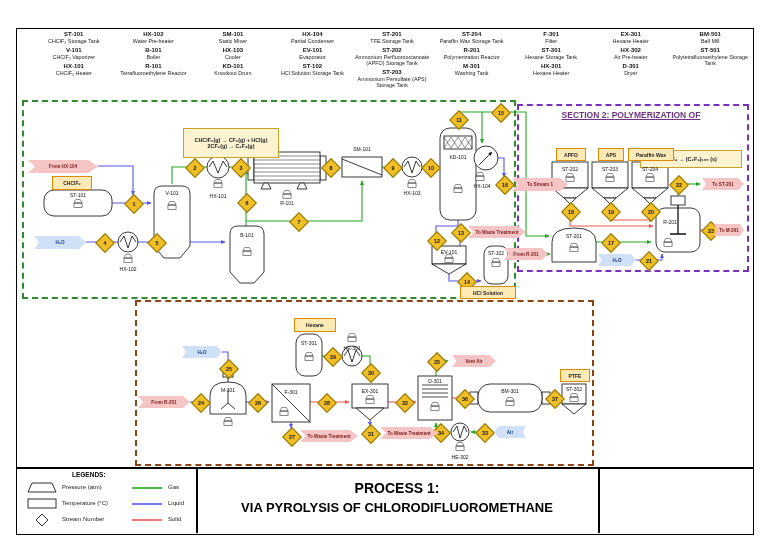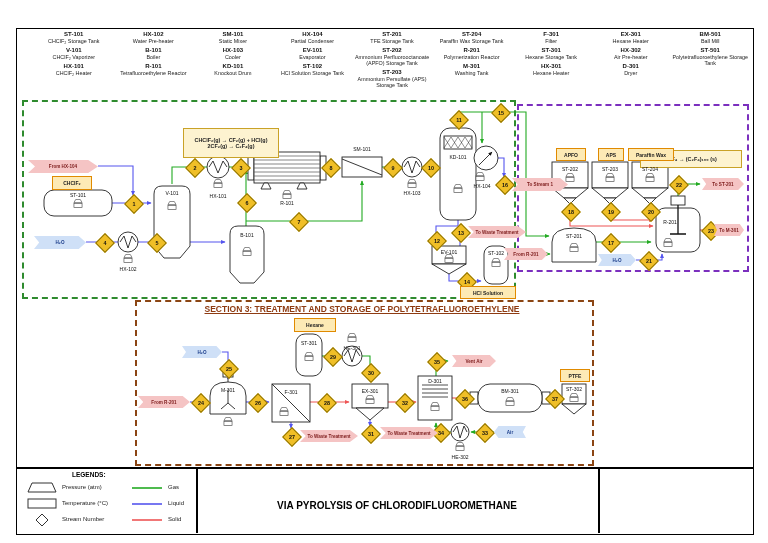--- a/index.html
+++ b/index.html
@@ -25,21 +25,21 @@
   .io.blue{background:#cfe0f7;color:#1a3c8a;}
   .io.r{clip-path:polygon(0% 0%,86% 0%,100% 50%,86% 100%,0% 100%,10% 50%);}
   .io.l{clip-path:polygon(14% 0%,100% 0%,90% 50%,100% 100%,14% 100%,0% 50%);}
   .chem{position:absolute;background:#fdeab5;border:1px solid #e08a00;z-index:6;font-size:5px;font-weight:bold;color:#222;display:flex;align-items:center;justify-content:center;white-space:nowrap;}
   .ulab{position:absolute;width:40px;font-size:5px;color:#111;text-align:center;z-index:6;white-space:nowrap;}
   svg{position:absolute;left:0;top:0;z-index:2;}
   
   .leg-title{position:absolute;font-size:6.5px;font-weight:bold;z-index:4;}
   .leg-label{position:absolute;font-size:6px;color:#222;z-index:4;white-space:nowrap;}
   .tb-line1{position:absolute;left:196px;top:480px;width:402px;text-align:center;font-size:14px;font-weight:bold;z-index:4;}
-  .tb-line2{position:absolute;left:196px;top:500px;width:402px;text-align:center;font-size:10px;font-weight:bold;z-index:4;}
+  .tb-line2{position:absolute;left:196px;top:500px;width:402px;text-align:center;font-size:13px;font-weight:bold;z-index:4;}
 </style>
 </head>
 <body>
 
 <div id="page">
 
   <div class="frame" style="left:16px;top:28px;width:736px;height:505px;"></div>
   <div class="hline" style="left:16px;top:467px;width:737px;"></div>
   <div class="vline" style="left:196px;top:467px;height:66px;"></div>
   <div class="vline" style="left:598px;top:467px;height:66px;"></div>
@@ -166,21 +166,21 @@
           <div class="eq-id">ST-501</div>
           <div class="eq-name">Polytetrafluoroethylene Storage Tank</div>
         </div>
       </div>
     </div>
 
   <div class="secbox" style="left:22px;top:100px;width:490px;height:195px;border-color:#2e8b2e;"></div>
   <div class="secbox" style="left:517px;top:104px;width:228px;height:164px;border-color:#7b2fbe;"></div>
   <div class="secbox" style="left:135px;top:300px;width:455px;height:162px;border-color:#8b4513;"></div>
 
-  <div class="stitle" style="left:150px;top:304px;width:424px;color:#8e3b12;">SECTION 3: TREATMENT AND STORAGE OF POLYTETRAFLUOROETHYLENE</div>
+  <div class="stitle" style="left:520px;top:110px;width:222px;color:#6c3483;">SECTION 2: POLYMERIZATION OF</div>
 
   <div class="rxn" style="left:183px;top:128px;width:94px;height:28px;">
     <span>CHClF₂(g) → CF₂(g) + HCl(g)</span>
     <span>2CF₂(g) → C₂F₄(g)</span>
   </div>
   <div class="rxn" style="left:640px;top:150px;width:100px;height:16px;">
     <span>C₂F₄ → (C₂F₄)₁₀₀ (s)</span>
   </div>
 
   <svg width="768" height="543">
@@ -399,20 +399,21 @@
   </svg>
 
   <div class="leg-title" style="left:72px;top:471px;">LEGENDS:</div>
   <div class="leg-label" style="left:62px;top:484px;">Pressure (atm)</div>
   <div class="leg-label" style="left:62px;top:500px;">Temperature (°C)</div>
   <div class="leg-label" style="left:62px;top:516px;">Stream Number</div>
   <div class="leg-label" style="left:168px;top:484px;">Gas</div>
   <div class="leg-label" style="left:168px;top:500px;">Liquid</div>
   <div class="leg-label" style="left:168px;top:516px;">Solid</div>
 
+  <div class="tb-line1">PROCESS 1:</div>
   <div class="tb-line2">VIA PYROLYSIS OF CHLORODIFLUOROMETHANE</div>
 <div class="dia" style="left: 127px; top: 197px;">
       <span>1</span>
     </div>
     <div class="dia" style="left: 188px; top: 161px;">
       <span>2</span>
     </div>
     <div class="dia" style="left: 234px; top: 161px;">
       <span>3</span>
     </div>

